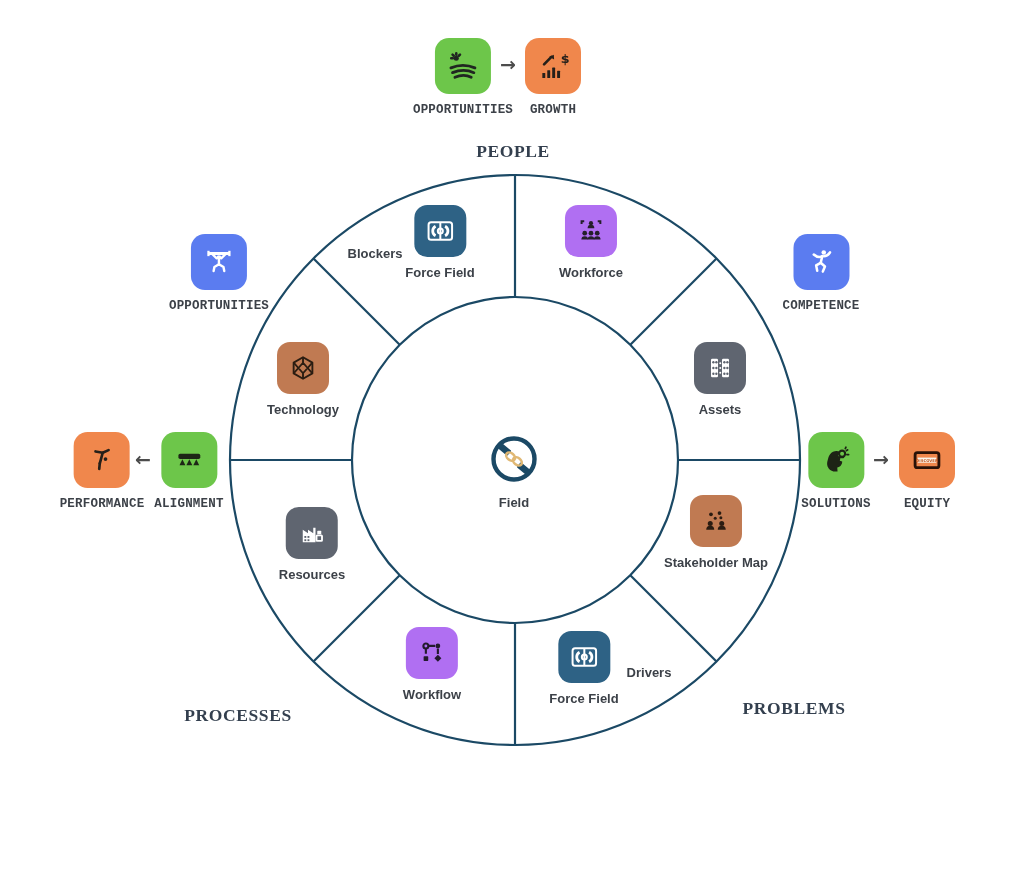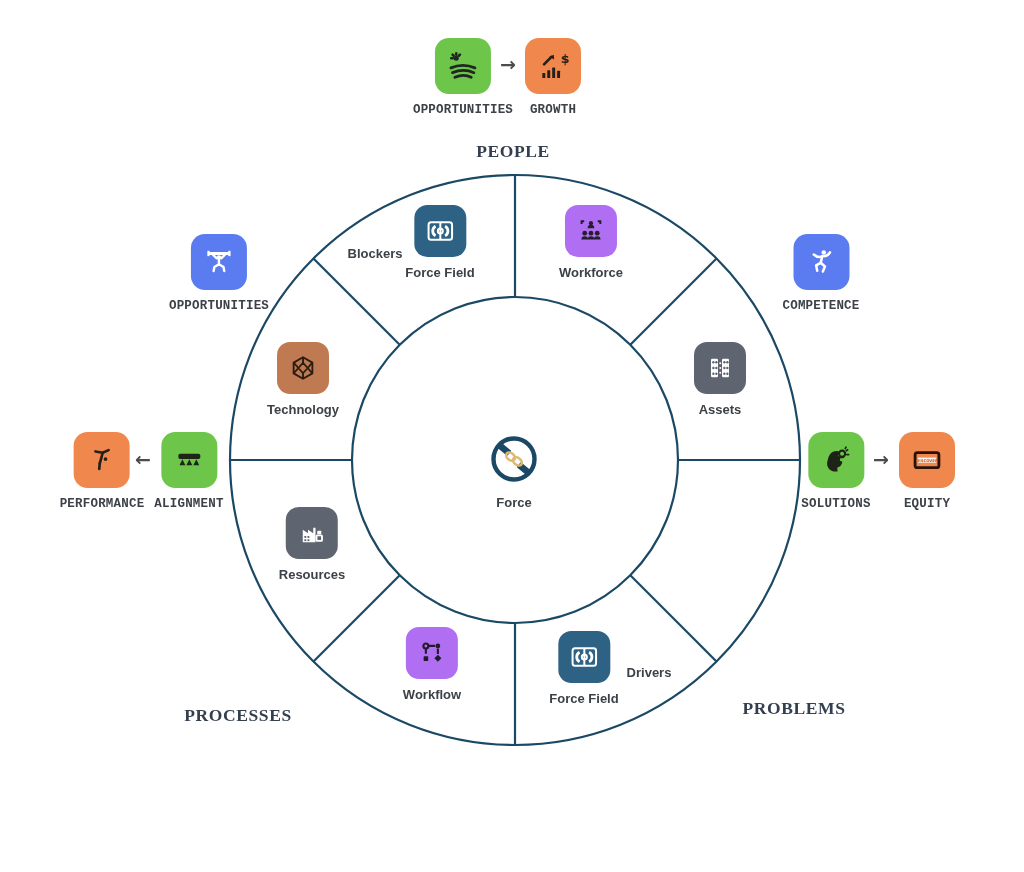--- a/index.html
+++ b/index.html
@@ -237,20 +237,35 @@
           <rect x="6.1" y="17" width="1.5" height="1.5"></rect>
             <rect x="8.6" y="17" width="1.5" height="1.5"></rect>
         </g>
         <rect x="16.4" y="10.2" width="3.2" height="2.8" rx=".5" fill="#fff"></rect>
         <rect x="15.8" y="13.9" width="4.4" height="4.4" rx=".6" fill="none" stroke="#fff" stroke-width="1.5"></rect>
       </svg>
     </div>
     <div class="label">Resources</div>
   </div>
 
+  <div class="node" style="left:716px;top:495px">
+    <div class="tile" style="background: rgb(192, 122, 82);">
+      <svg width="30" height="30" viewBox="0 0 24 24" fill="#2a1c12">
+        <circle cx="8" cy="6.6" r="1.5"></circle>
+          <circle cx="14.8" cy="5.6" r="1.5"></circle>
+        <circle cx="11.4" cy="9.7" r="1.2"></circle>
+          <circle cx="15.9" cy="9.3" r="1.2"></circle>
+        <circle cx="7.4" cy="13.9" r="2"></circle>
+          <path d="M4.2 19a3.2 3.2 0 0 1 6.4 0z"></path>
+        <circle cx="16.6" cy="13.9" r="2"></circle>
+          <path d="M13.4 19a3.2 3.2 0 0 1 6.4 0z"></path>
+      </svg>
+    </div>
+    <div class="label">Stakeholder Map</div>
+  </div>
 
   <div class="node" style="left:432px;top:627px">
     <div class="tile" style="background: rgb(176, 111, 242);">
       <svg width="30" height="30" viewBox="0 0 24 24" fill="#231a2e">
         <circle cx="7.2" cy="6.4" r="2" fill="none" stroke="#231a2e" stroke-width="1.7"></circle>
         <path d="M7.2 8.6v4" stroke="#231a2e" stroke-width="1.7" fill="none"></path>
         <rect x="5.4" y="14.6" width="3.7" height="3.7" rx=".5"></rect>
         <circle cx="16.8" cy="6.3" r="1.9"></circle>
         <path d="M9.4 6.3h5.2 M16.8 8.4v4.4" stroke="#231a2e" stroke-width="1.7" fill="none"></path>
         <polygon points="16.8,13.3 19.6,16.1 16.8,18.9 14,16.1"></polygon>
@@ -274,16 +289,16 @@
   <div class="side-label" style="left:649px;top:665px">Drivers</div>
 
   <div class="node" style="left:514px;top:431px">
     <svg width="56" height="56" viewBox="0 0 56 56">
       <circle cx="28" cy="28" r="20.5" fill="#fff" stroke="#1b4965" stroke-width="4.4"></circle>
       <rect x="10" y="14.3" width="15" height="6.6" rx="1" fill="#1b4965" transform="rotate(40 17.5 17.6)"></rect>
       <rect x="31" y="35.1" width="15" height="6.6" rx="1" fill="#1b4965" transform="rotate(40 38.5 38.4)"></rect>
       <ellipse cx="24.6" cy="25.6" rx="5" ry="3.5" fill="none" stroke="#e0b874" stroke-width="2.5" transform="rotate(40 24.6 25.6)"></ellipse>
       <ellipse cx="31.4" cy="30.4" rx="5" ry="3.5" fill="none" stroke="#e0b874" stroke-width="2.5" transform="rotate(40 31.4 30.4)"></ellipse>
     </svg>
-    <div class="label">Force</div>
+    <div class="label">Field</div>
   </div>
 
 </div>
 
 </body></html>

